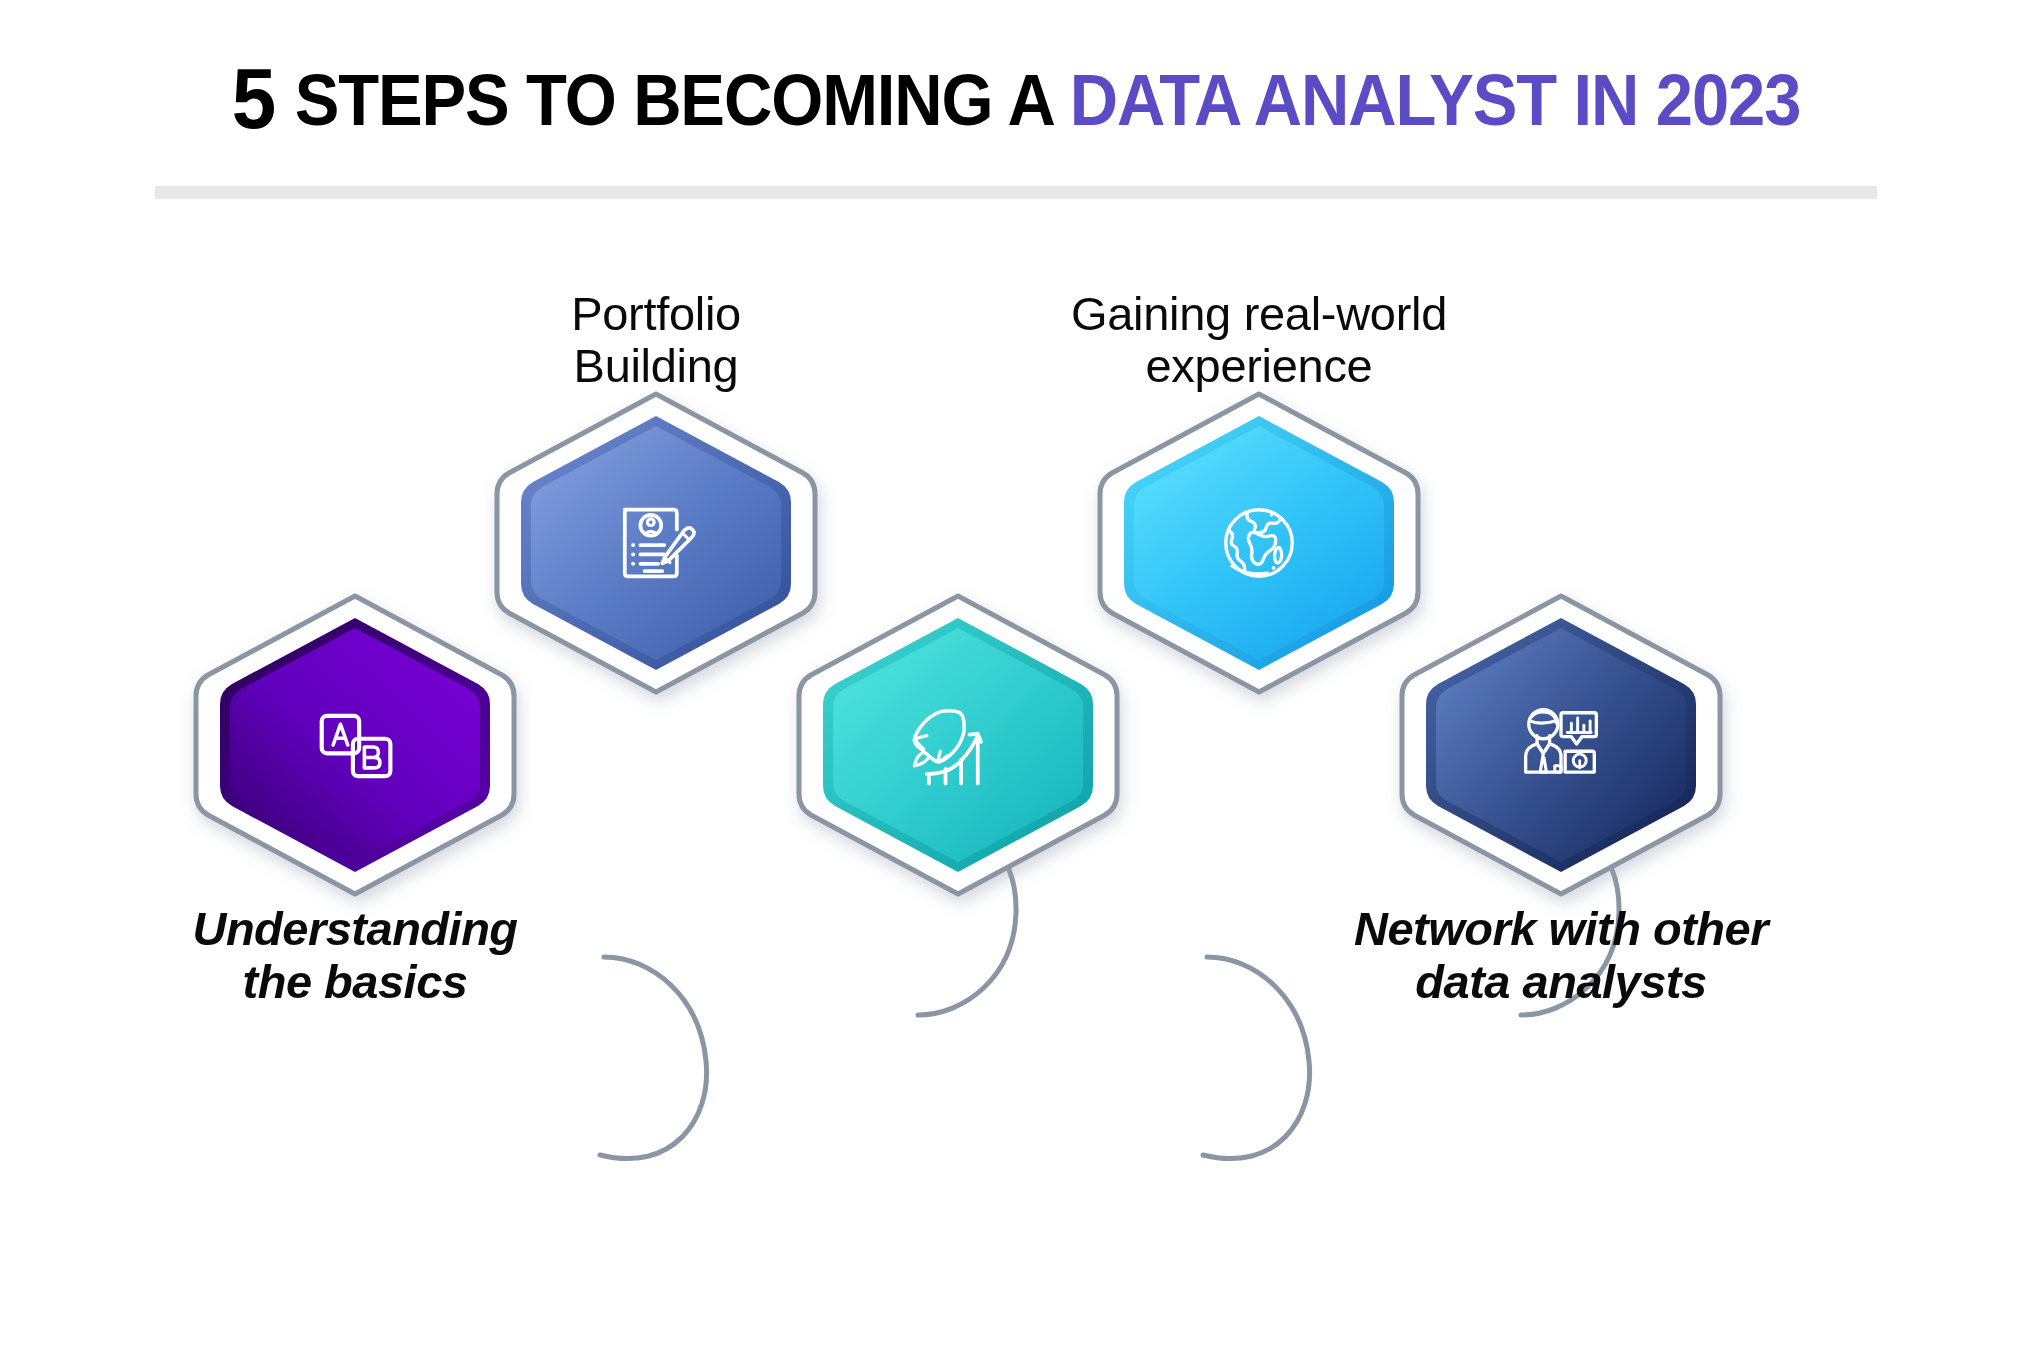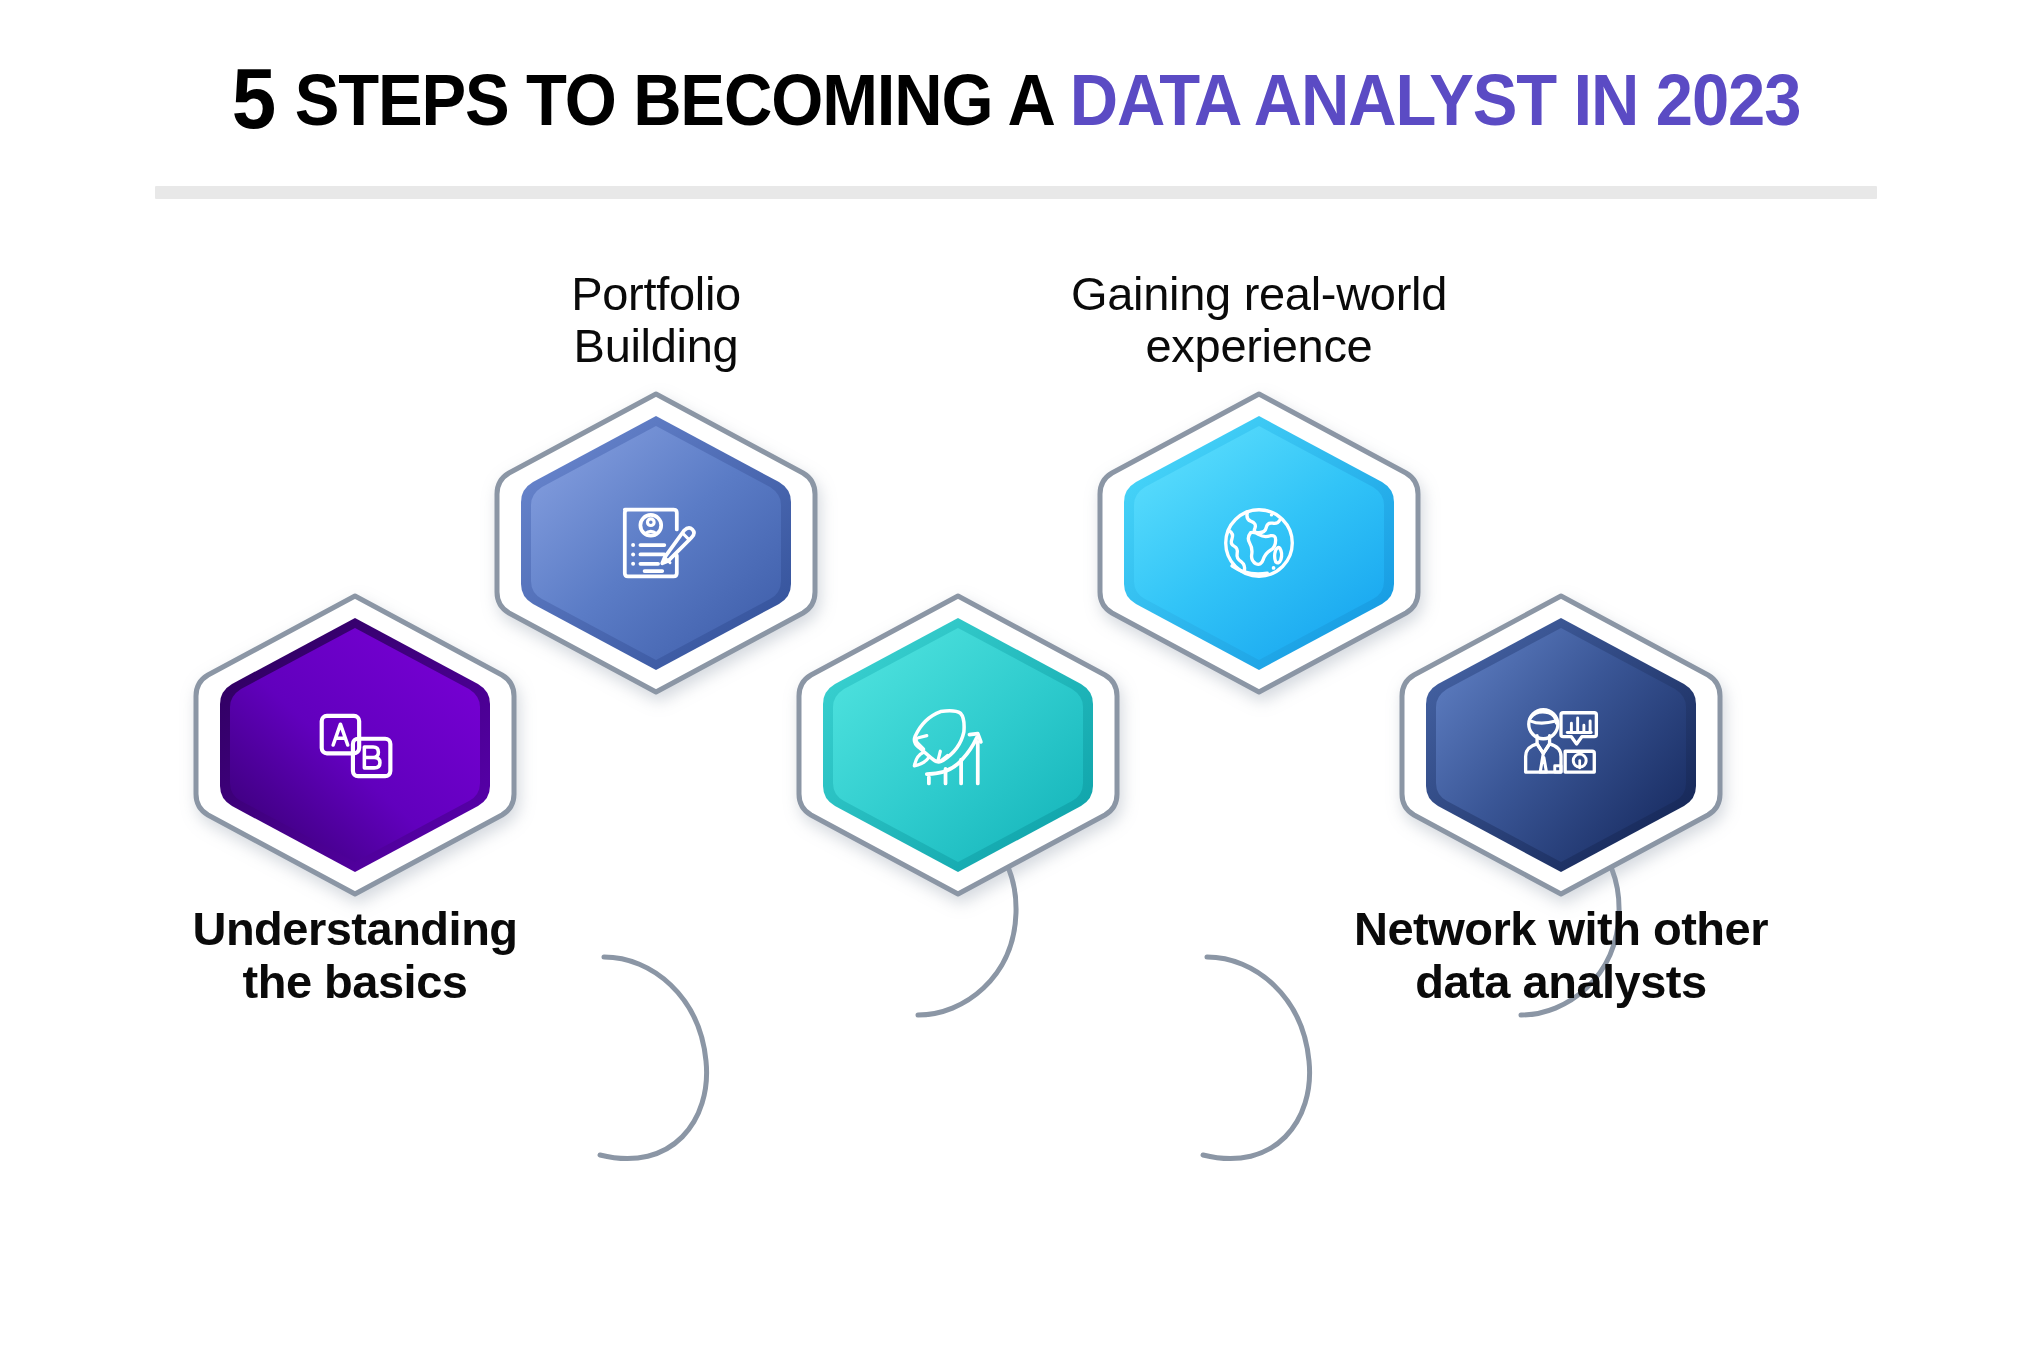--- a/index.html
+++ b/index.html
@@ -114,34 +114,34 @@
   .node-label {
     position:absolute;
     left:-95px;
     width:520px;
     text-align:center;
     color:#0a0a0a;
     line-height:1.12;
     white-space:pre-line;
   }
   .label-top {
-    bottom:420px;
+    bottom:400px;
     font-size:47px;
     font-weight:400;
     letter-spacing:-0.3px;
   }
   .label-bottom {
     top:408px;
     font-size:47px;
     font-weight:600;
     letter-spacing:-0.5px;
   }
 
   
-  .row-low  { top:280px; }
+  .row-low  { top:280px;font-style:italic; }
   .row-high { top:78px; }
 </style>
 </head>
 <body>
 
 <div id="stage">
 
   <div id="header">
     <div id="title"><span class="num">5</span><span> STEPS TO BECOMING A </span><span class="accent">DATA ANALYST IN 2023</span></div>
     <div id="title-rule"></div>

